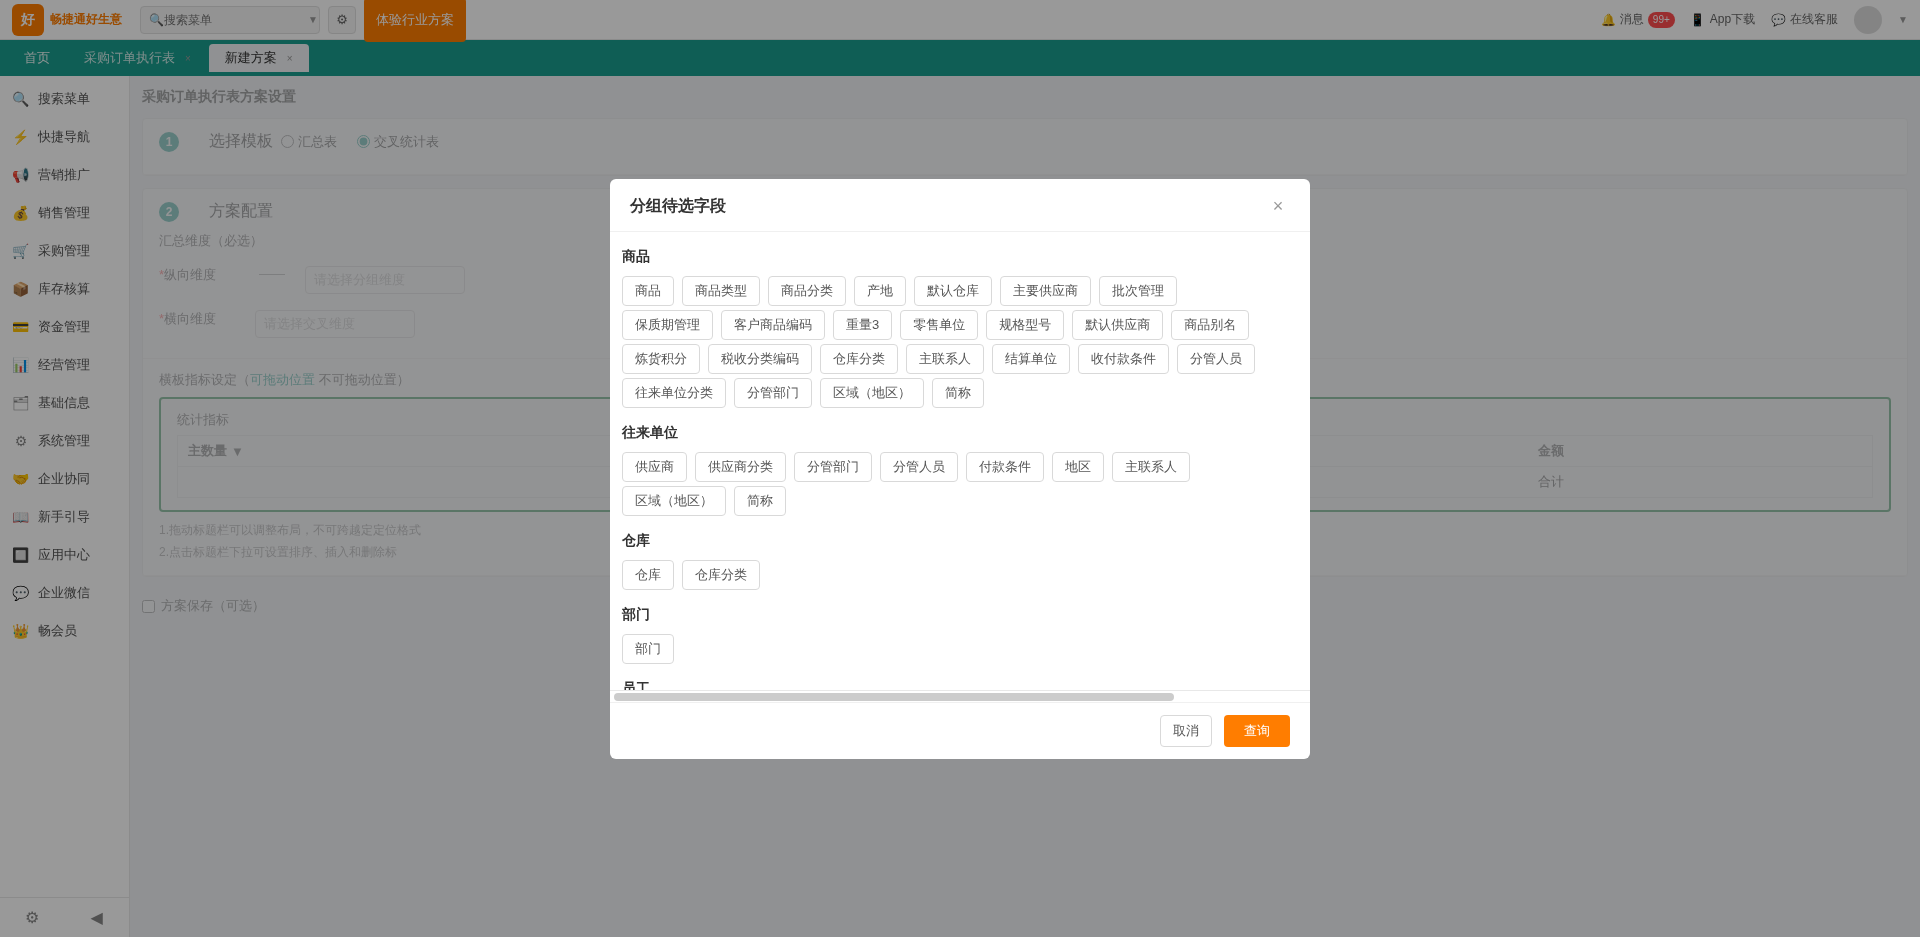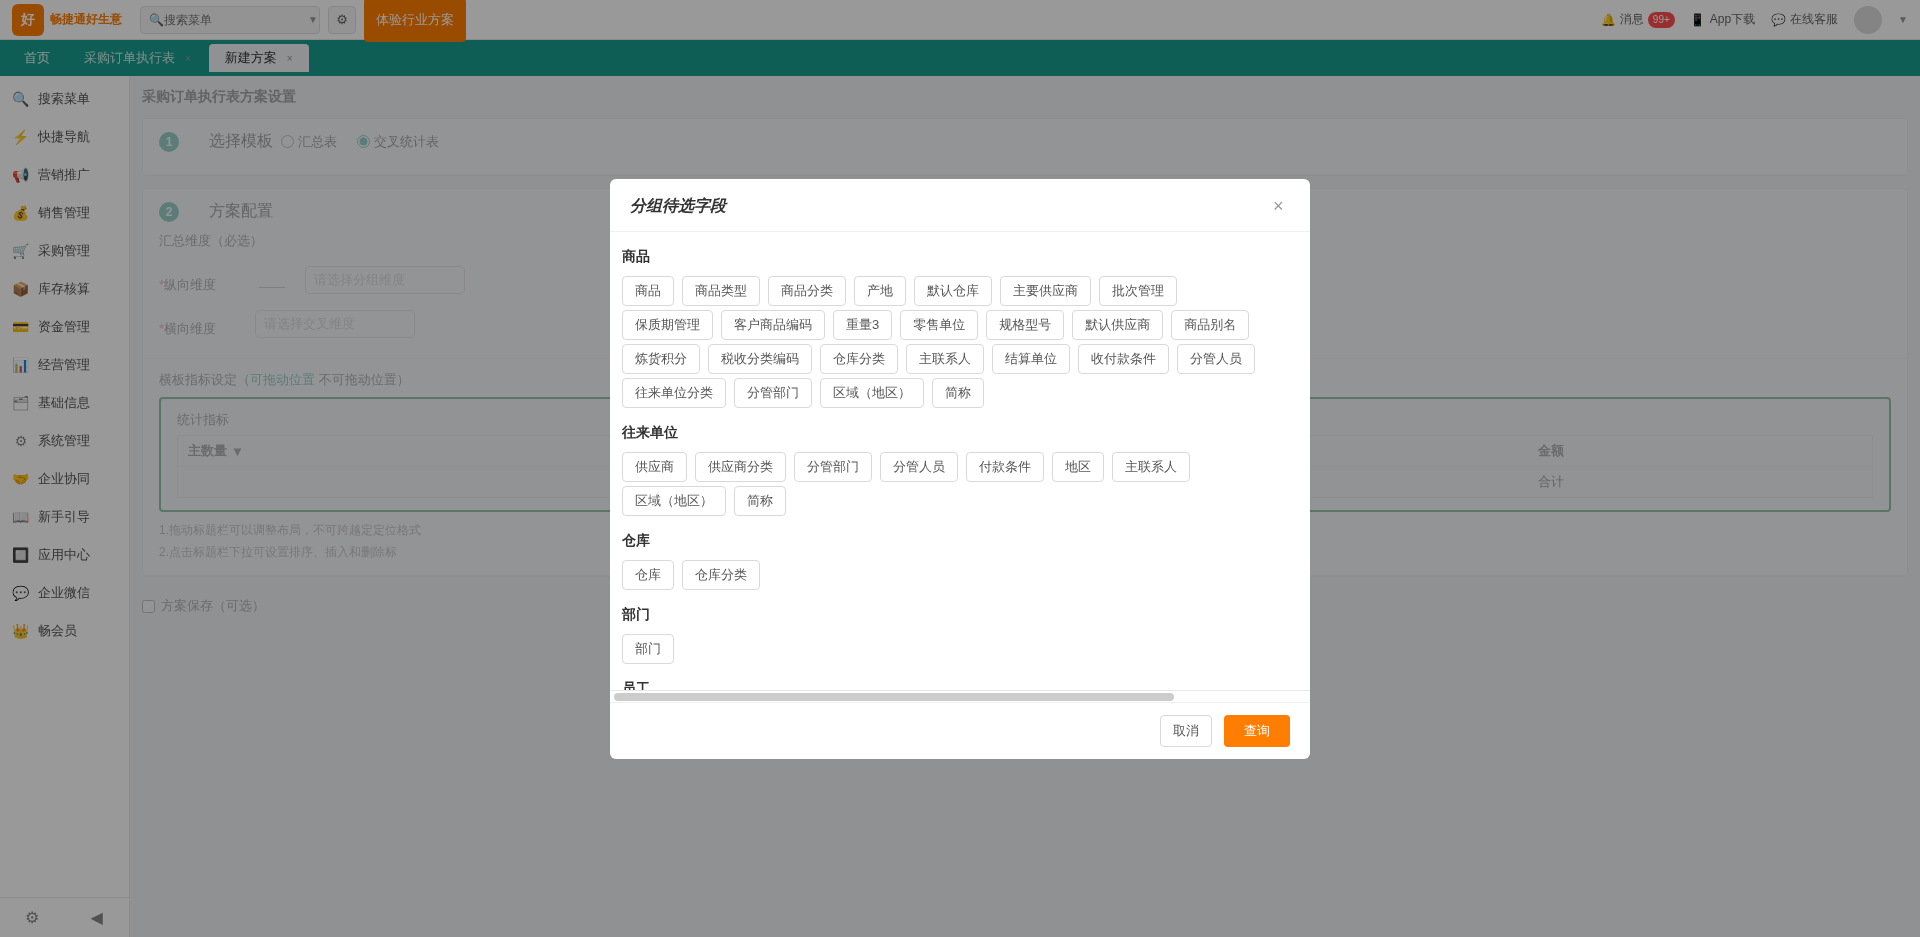--- a/index.html
+++ b/index.html
@@ -51,21 +51,21 @@
     .step-title { font-size: 16px; font-weight: normal; color: #333; margin-left: 22px; }
     .radio-group { display: flex; gap: 20px; align-items: center; }
     .radio-item { display: flex; align-items: center; gap: 4px; cursor: pointer; font-size: 13px; }
     .radio-item input[type=radio] { accent-color: #1a9d8e; }
 
     
     .overlay { position: fixed; inset: 0; background: rgba(0,0,0,0.4); z-index: 100; display: flex; align-items: center; justify-content: center; }
 
     
     .modal { background: #fff; border-radius: 6px; width: 700px; max-height: 580px; display: flex; flex-direction: column; position: relative; z-index: 101; }
-    .modal-header { padding: 16px 20px 12px; border-bottom: 1px solid #f0f0f0; display: flex; align-items: center; justify-content: space-between; flex-shrink: 0; font-style: italic; }
+    .modal-header { padding: 16px 20px 12px; border-bottom: 1px solid #f0f0f0; display: flex; align-items: center; justify-content: space-between; flex-shrink: 0; }
     .modal-title { font-size: 16px; font-weight: bold; color: #333; }
     .modal-close { cursor: pointer; color: #999; font-size: 18px; width: 24px; height: 24px; display: flex; align-items: center; justify-content: center; }
     .modal-body { padding: 16px 12px; overflow-y: auto; flex: 1; }
 
     
     .field-group-title { font-size: 14px; font-weight: bold; color: #333; margin-bottom: 10px; margin-top: 16px; }
     .field-group-title:first-child { margin-top: 0; }
     .field-tags { display: flex; flex-wrap: wrap; gap: 8px; margin-bottom: 4px; }
     .field-tag { padding: 5px 12px; border: 1px solid #d9d9d9; border-radius: 4px; cursor: pointer; font-size: 13px; color: #555; background: #fff; white-space: nowrap; }
 
@@ -79,21 +79,21 @@
     .modal-body::-webkit-scrollbar-track { background: #f0f0f0; }
     .modal-body::-webkit-scrollbar-thumb { background: #ccc; border-radius: 3px; }
 
     
     .modal-hscroll { height: 12px; border-top: 1px solid #e8e8e8; position: relative; flex-shrink: 0; }
     .modal-hscroll-thumb { height: 8px; background: #ccc; width: 80%; border-radius: 4px; position: absolute; left: 4px; top: 2px; }
 
     
     .bg-content { opacity: 0.4; pointer-events: none; }
 
-    .form-row { display: flex; align-items: flex-end; gap: 16px; padding: 8px 0; }
+    .form-row { display: flex; align-items: flex-start; gap: 16px; padding: 8px 0; }
     .form-label { font-size: 13px; color: #555; min-width: 80px; }
     .form-required { color: #ff4d4f; }
     .form-select { border: 1px solid #d9d9d9; border-radius: 4px; padding: 4px 8px; font-size: 13px; min-width: 160px; background: #fff; color: #999; }
     .section-bg { background: #fafafa; border: 2px solid #15803d; border-radius: 4px; padding: 12px 16px; margin-bottom: 8px; }
     .stats-table { width: 100%; border-collapse: collapse; }
     .stats-table th, .stats-table td { border: 1px solid #e8e8e8; padding: 6px 10px; text-align: center; font-size: 13px; }
     .stats-table th { background: #fafafa; color: #555; }
     .note-text { font-size: 12px; color: #888; line-height: 1.8; }
     .checkbox-row { display: flex; align-items: center; gap: 6px; font-size: 13px; color: #555; }
     .select-with-arrow { display: flex; align-items: center; gap: 4px; }

